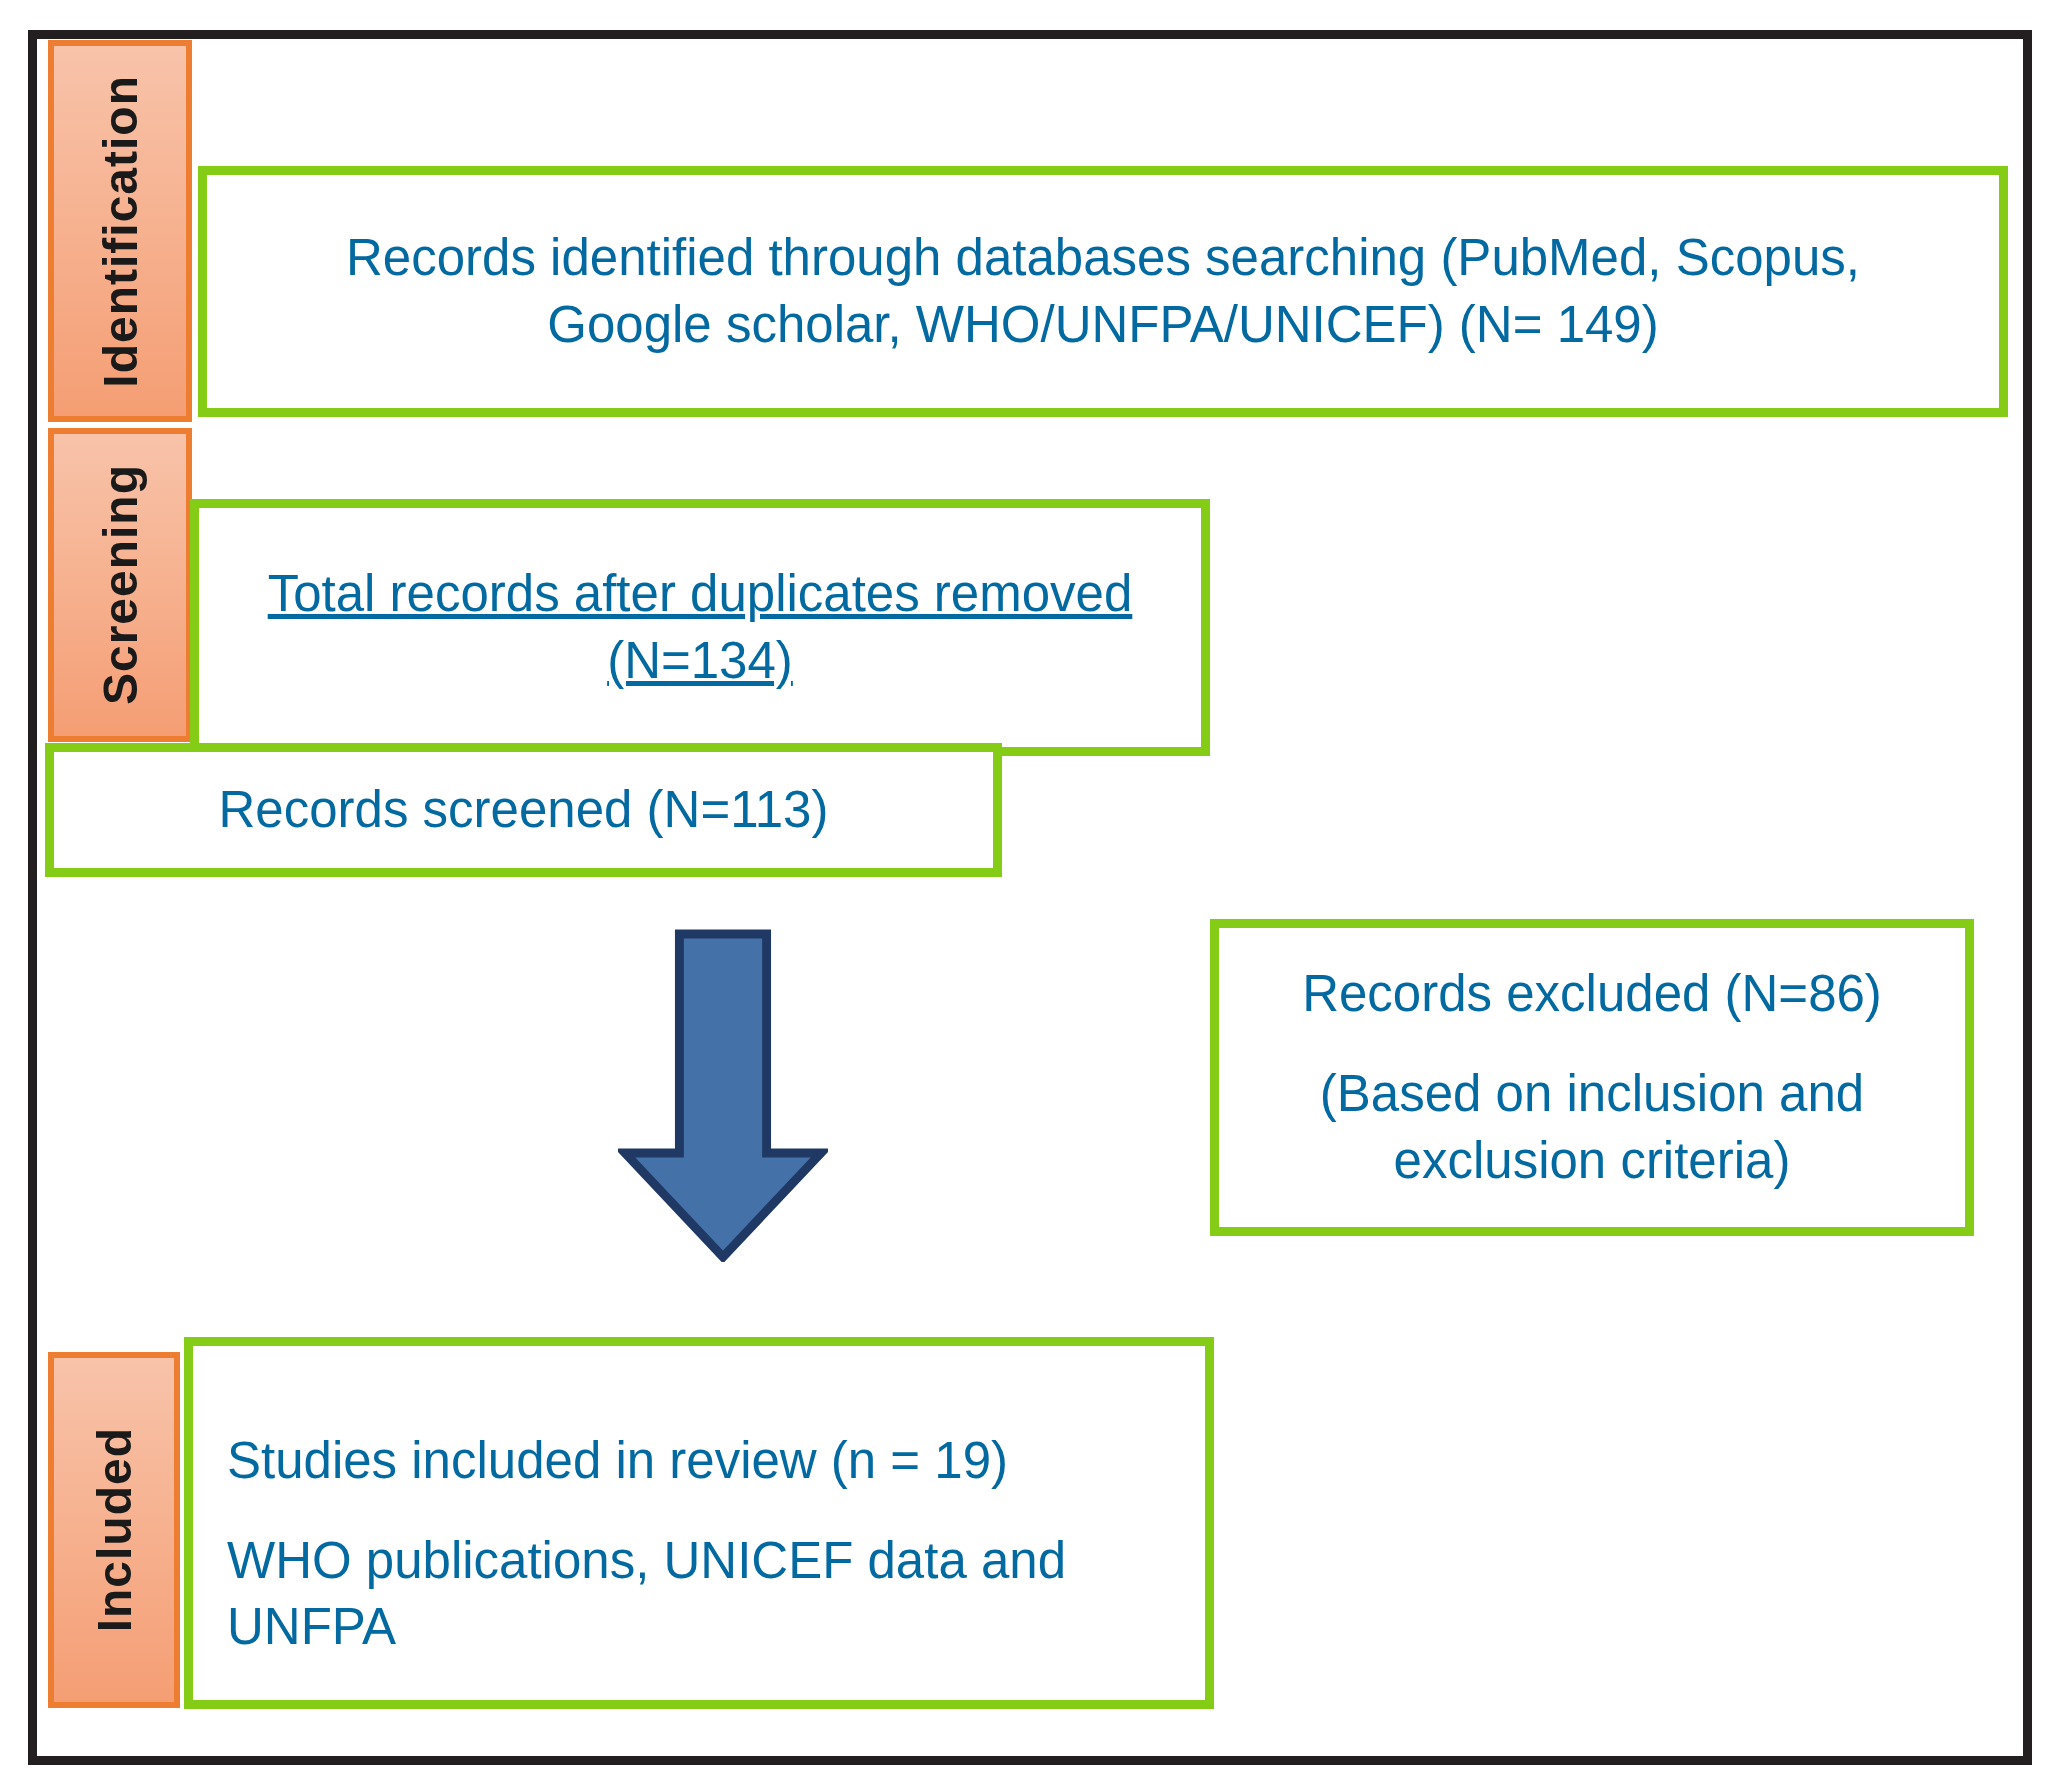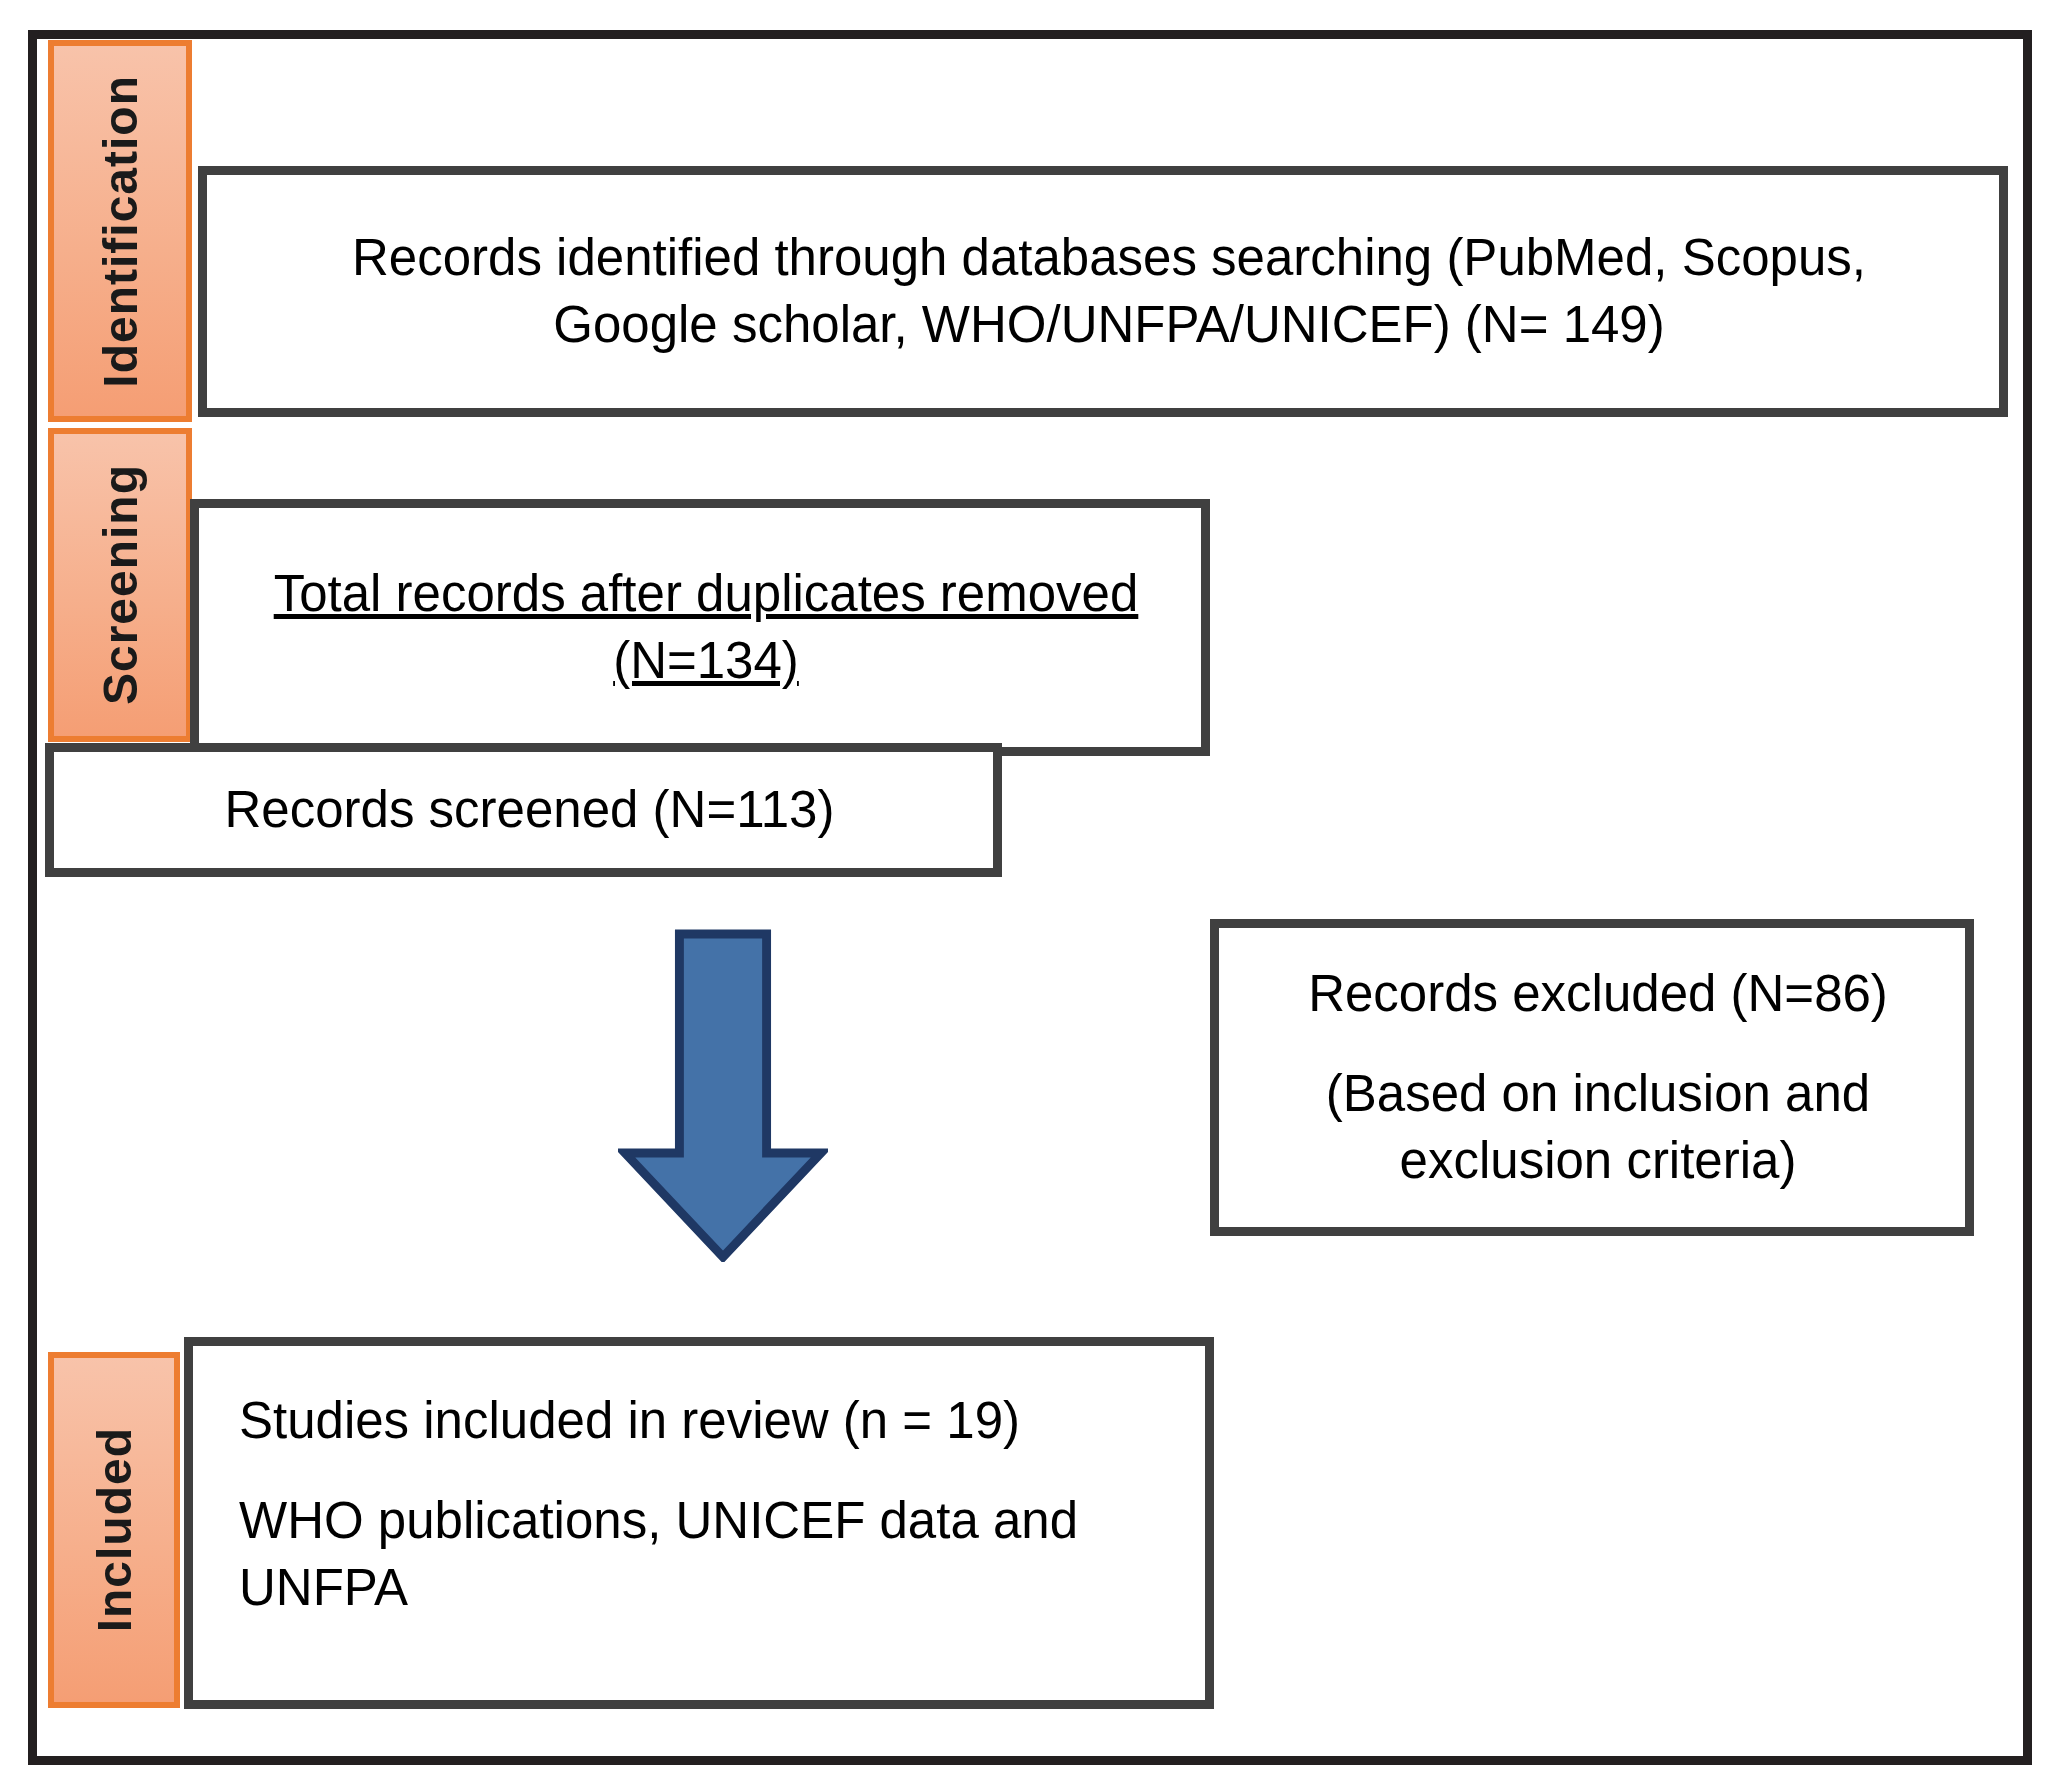--- a/index.html
+++ b/index.html
@@ -63,29 +63,28 @@
   #band-included {
     left: 48px;
     top: 1352px;
     width: 132px;
     height: 356px;
   }
 
   
   .pbox {
     position: absolute;
-    border: 9px solid #404040;
+    border: 9px solid #84cc16;
     box-sizing: border-box;
     background: #ffffff;
     display: flex;
     align-items: center;
     justify-content: center;
     text-align: center;
-    color: #000000;
-    padding-left: 12px;
+    color: #0369a1;
   }
   .pbox .ptext {
     font-size: 51px;
     line-height: 1.30;
     padding: 0 26px;
     font-family: "Liberation Sans", sans-serif;
   }
   #box-identified {
     left: 198px;
     top: 166px;
@@ -112,21 +111,21 @@
     top: 919px;
     width: 764px;
     height: 317px;
   }
   #box-excluded .ptext { padding: 0 48px; }
   #box-included {
     left: 184px;
     top: 1337px;
     width: 1030px;
     height: 372px;
-    align-items: flex-start;
+    align-items: center;
     justify-content: flex-start;
   }
   #box-included .ptext {
     text-align: left;
     padding: 42px 34px 0 34px;
   }
   .para-gap { height: 34px; }
 
   
   #arrow-down {

